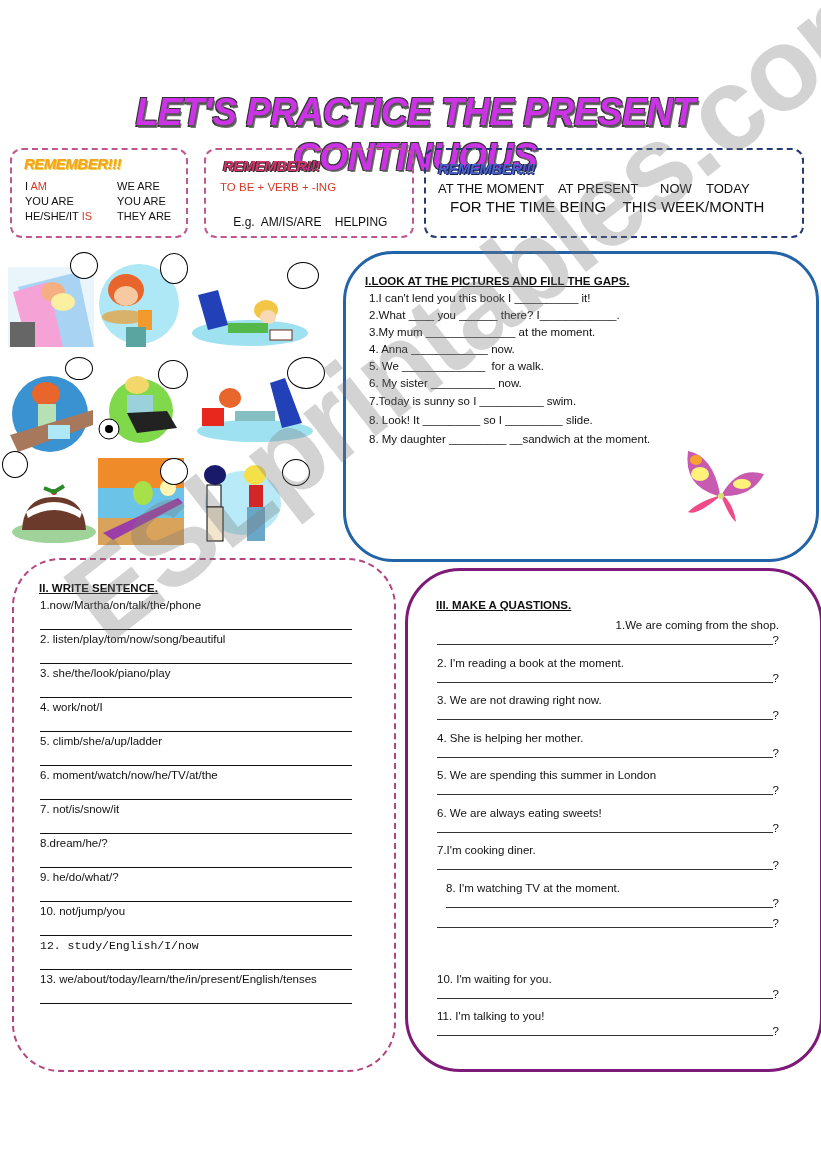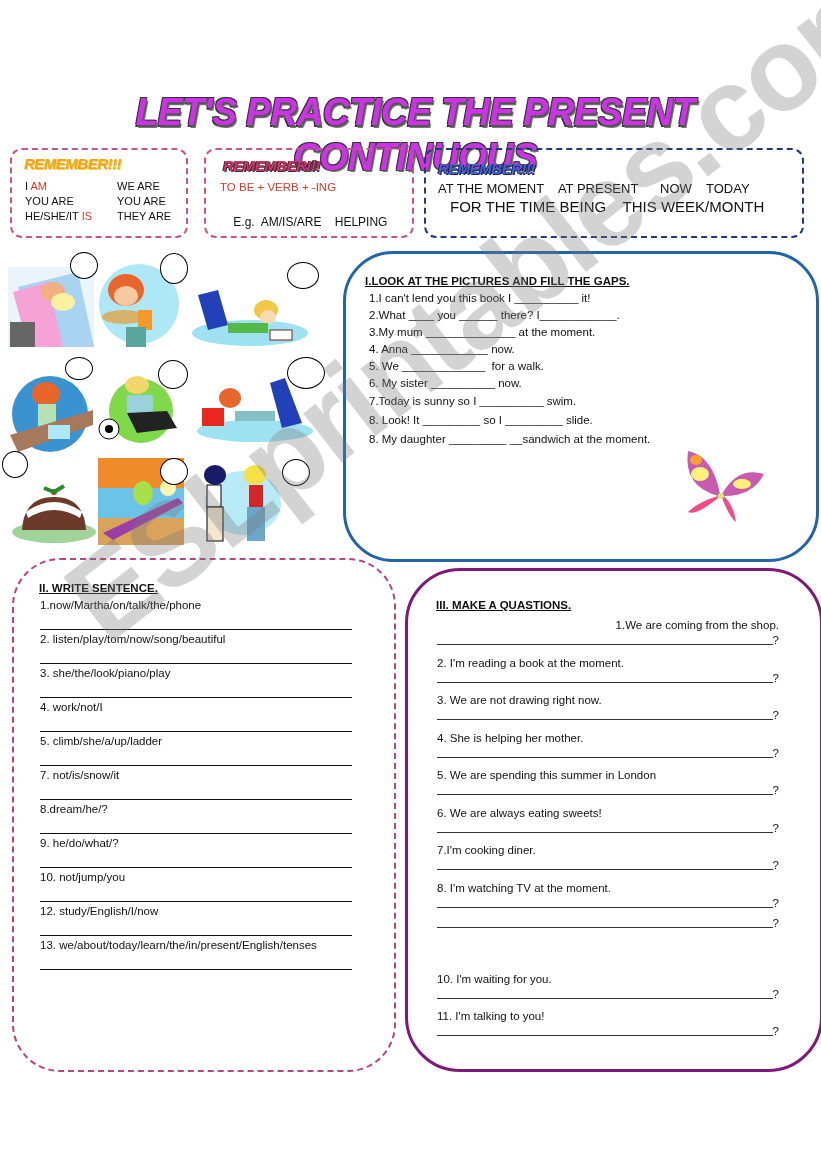--- a/index.html
+++ b/index.html
@@ -236,36 +236,40 @@
       </div>
     <div style="height:34px;">
         <div class="line-text">4. work/not/I</div>
         <div class="answer-line" style="margin-top:14px;"></div>
       </div>
     <div style="height:34px;">
         <div class="line-text">5. climb/she/a/up/ladder</div>
         <div class="answer-line" style="margin-top:14px;"></div>
       </div>
     <div style="height:34px;">
+        <div class="line-text">6. moment/watch/now/he/TV/at/the</div>
+        <div class="answer-line" style="margin-top:14px;"></div>
+      </div>
+    <div style="height:34px;">
         <div class="line-text">7. not/is/snow/it</div>
         <div class="answer-line" style="margin-top:14px;"></div>
       </div>
     <div style="height:34px;">
         <div class="line-text">8.dream/he/?</div>
         <div class="answer-line" style="margin-top:14px;"></div>
       </div>
     <div style="height:34px;">
         <div class="line-text">9. he/do/what/?</div>
         <div class="answer-line" style="margin-top:14px;"></div>
       </div>
     <div style="height:34px;">
         <div class="line-text">10. not/jump/you</div>
         <div class="answer-line" style="margin-top:14px;"></div>
       </div>
-    <div style="height:34px;">
+    <div style="height:34px;font-family:Liberation Mono, monospace;">
         <div class="line-text">12. study/English/I/now</div>
         <div class="answer-line" style="margin-top:14px;"></div>
       </div>
     <div style="height:34px;">
         <div class="line-text">13. we/about/today/learn/the/in/present/English/tenses</div>
         <div class="answer-line" style="margin-top:14px;"></div>
       </div>
   </div>
 </div>
 
@@ -314,21 +318,21 @@
           <span>?</span>
         </div>
       </div>
     <div style="height:37.5px;">
         <div class="q-item">7.I'm cooking diner.</div>
         <div class="q-line">
           <span class="dash"></span>
           <span>?</span>
         </div>
       </div>
-    <div style="height:37.5px;">
+    <div style="height:37.5px;margin-left:9px;">
         <div class="q-item">8. I'm watching TV at the moment.</div>
         <div class="q-line">
           <span class="dash"></span>
           <span>?</span>
         </div>
       </div>
     <div style="height:37.5px;">
         <div class="q-line">
           <span class="dash"></span>
           <span>?</span>

